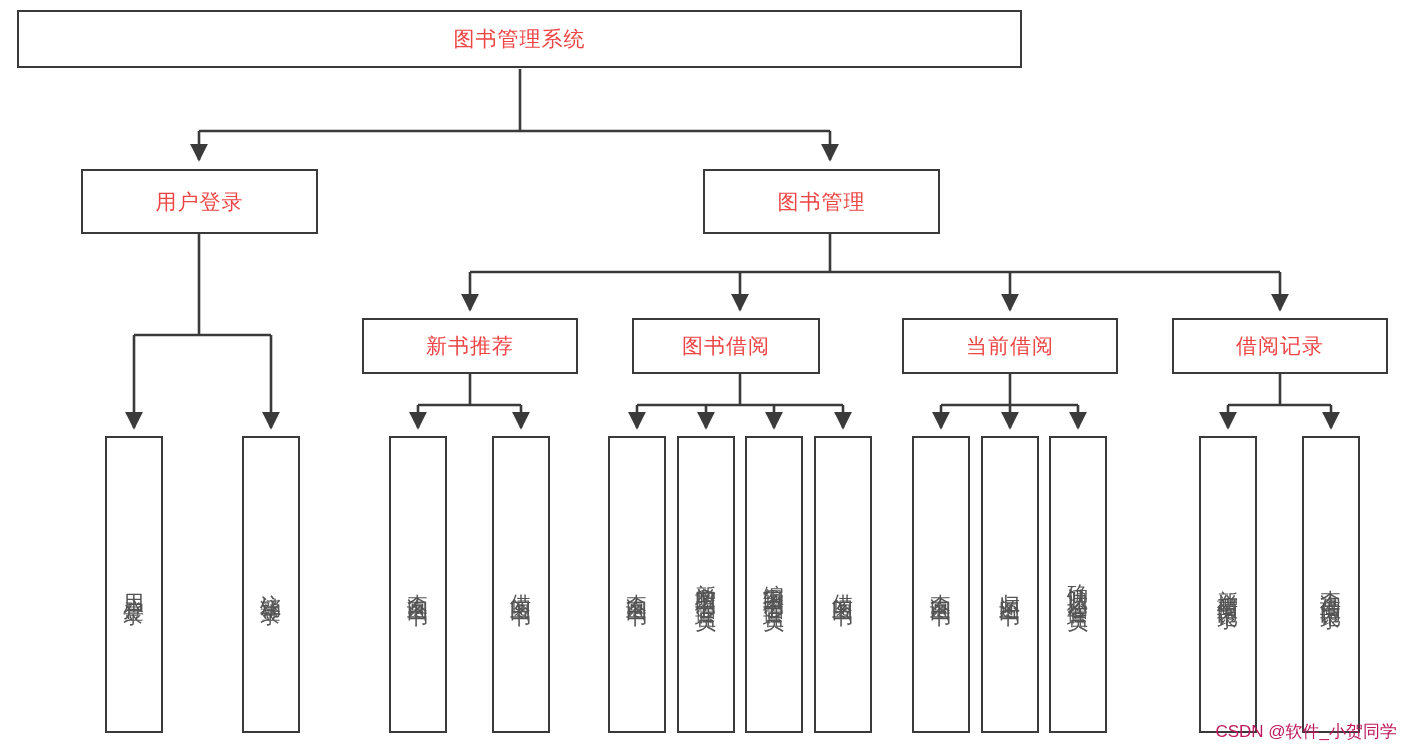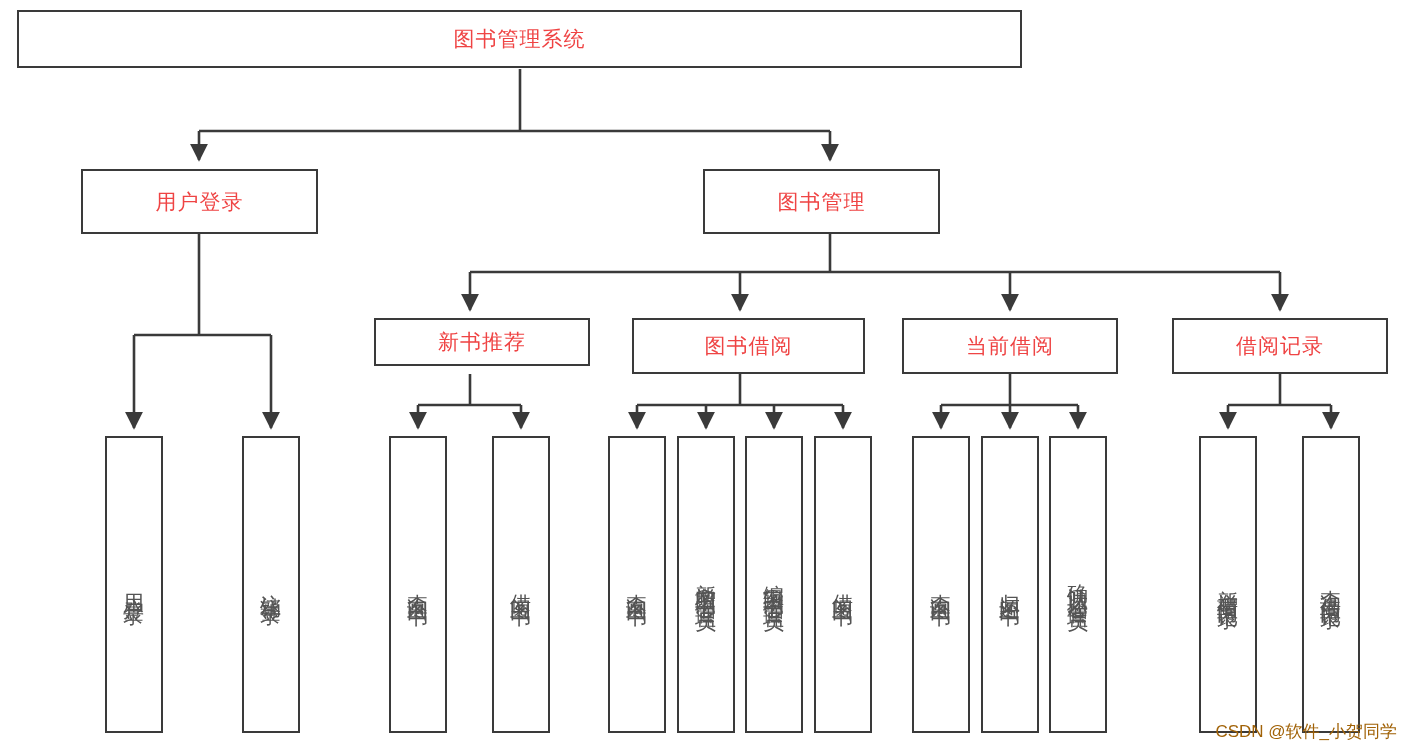--- a/index.html
+++ b/index.html
@@ -55,21 +55,21 @@
     letter-spacing: 4px;
     line-height: 1;
     color: #545454;
     white-space: nowrap;
   }
   .watermark {
     position: absolute;
     right: 8px;
     bottom: 4px;
     font-size: 17px;
-    color: #a16207;
+    color: #be185d;
     white-space: nowrap;
     z-index: 5;
     font-family: "Liberation Sans", "DejaVu Sans", sans-serif;
   }
 </style>
 </head>
 <body>
 
 <div id="canvas">
 
@@ -127,24 +127,24 @@
     <span class="label">图书管理系统</span>
   </div>
 
   <div class="node node-h" style="left:81px; top:169px; width:237px; height:65px;">
     <span class="label">用户登录</span>
   </div>
   <div class="node node-h" style="left:703px; top:169px; width:237px; height:65px;">
     <span class="label">图书管理</span>
   </div>
 
-  <div class="node node-h" style="left:374px; top:318px; width:216px; height:48px;">
+  <div class="node node-h" style="left:362px; top:318px; width:216px; height:56px;">
     <span class="label">新书推荐</span>
   </div>
-  <div class="node node-h" style="left:632px; top:318px; width:233px; height:56px;">
+  <div class="node node-h" style="left:632px; top:318px; width:188px; height:56px;">
     <span class="label">图书借阅</span>
   </div>
   <div class="node node-h" style="left:902px; top:318px; width:216px; height:56px;">
     <span class="label">当前借阅</span>
   </div>
   <div class="node node-h" style="left:1172px; top:318px; width:216px; height:56px;">
     <span class="label">借阅记录</span>
   </div>
 
   <div class="node node-v" style="left:105px; top:436px; width:58px; height:297px;">

